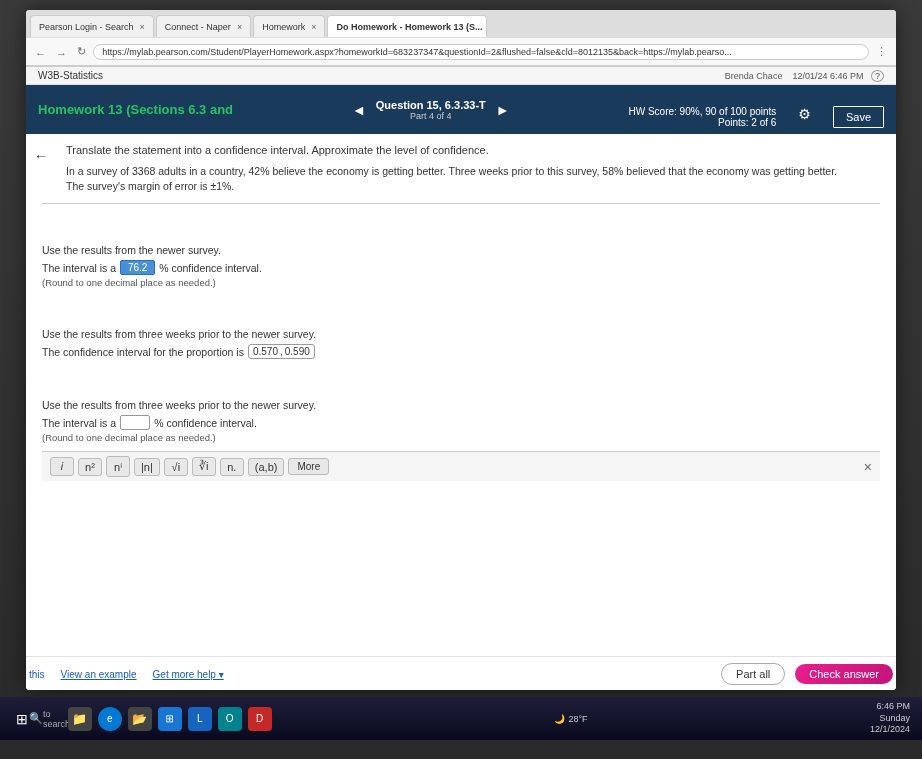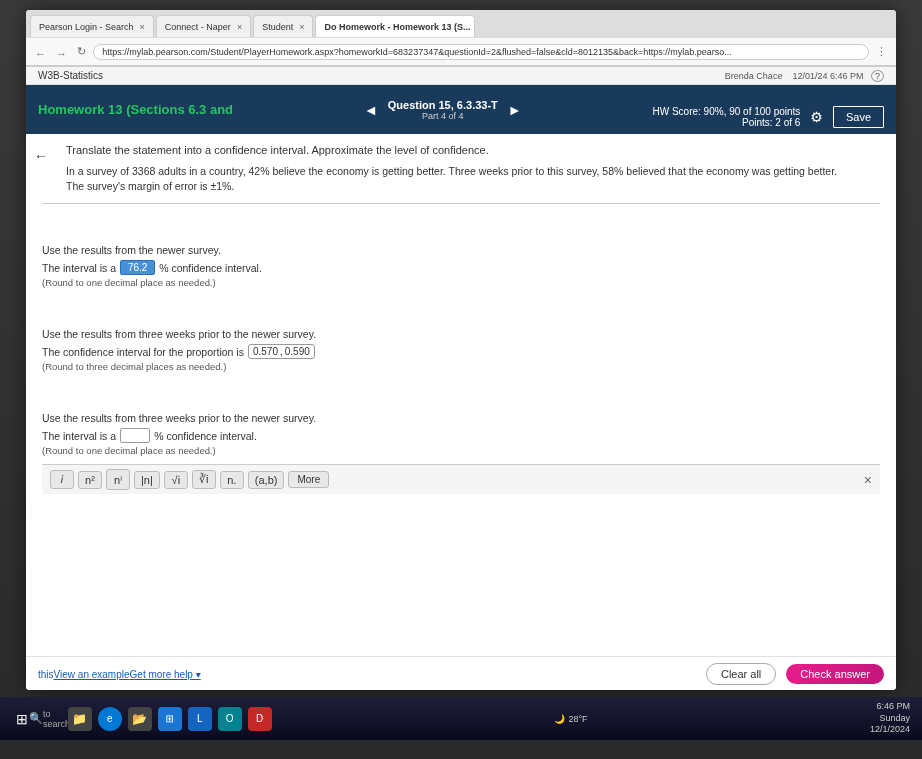--- a/index.html
+++ b/index.html
@@ -184,22 +184,21 @@
       background: none;
       border: none;
       color: #fff;
       font-size: 14px;
       cursor: pointer;
       padding: 2px 4px;
     }
 
     .score-section {
       display: flex;
-      align-items: center;
-      gap: 10px;
+      gap: 22px;
       font-size: 10px;
       color: #fff;
       margin-top: 15px;
     }
 
     .score-text {
       text-align: right;
     }
 
     .settings-icon {
@@ -357,22 +356,23 @@
       border: none;
       font-size: 14px;
       color: #666;
       cursor: pointer;
     }
 
     
     .footer-bar {
       display: flex;
       align-items: center;
-      padding: 6px 12px;
+      padding: 6px 3px;
       border-top: 1px solid #e0e0e0;
+      gap: 16px;
       background: #fff;
       font-size: 10px;
       color: #1a5cb8;
     }
 
     .footer-link {
       color: #1a5cb8;
       cursor: pointer;
       text-decoration: underline;
       font-size: 10px;
@@ -465,21 +465,21 @@
       <div class="tab-bar">
         <div class="tab">
           <span>Pearson Login - Search</span>
           <span class="tab-close">×</span>
         </div>
         <div class="tab">
           <span>Connect - Naper</span>
           <span class="tab-close">×</span>
         </div>
         <div class="tab">
-          <span>Student</span>
+          <span>Homework</span>
           <span class="tab-close">×</span>
         </div>
         <div class="tab active">
           <span>Do Homework - Homework 13 (S...</span>
 
         </div>
       </div>
 
       <div class="address-bar-row">
         <button class="nav-btn">←</button>
@@ -552,21 +552,20 @@
         <div class="sub-section">
           <div class="sub-label">Use the results from three weeks prior to the newer survey.</div>
           <div class="answer-line">
             <span>The confidence interval for the proportion is</span>
             <span class="confidence-interval-box">
               <span>0.570</span>
               <span>,</span>
               <span>0.590</span>
             </span>
           </div>
-          <div class="hint-text">(Round to three decimal places as needed.)</div>
         </div>
 
         <div class="sub-section">
           <div class="sub-label">Use the results from three weeks prior to the newer survey.</div>
           <div class="answer-line">
             <span>The interval is a</span>
             <span class="input-box-white">&nbsp;&nbsp;&nbsp;</span>
             <span>% confidence interval.</span>
           </div>
           <div class="hint-text">(Round to one decimal place as needed.)</div>
@@ -585,21 +584,21 @@
           <button class="close-toolbar-btn">×</button>
         </div>
 
       </div>
 
       <div class="footer-bar">
         <span>this</span>
         <span class="footer-link">View an example</span>
         <span class="footer-link">Get more help ▾</span>
         <div class="footer-right">
-          <button class="clear-all-btn">Clear all</button>
+          <button class="clear-all-btn">Part all</button>
           <button class="check-answer-btn">Check answer</button>
         </div>
       </div>
 
     </div>
   </div>
 
   <div class="taskbar-bottom">
     <button class="start-btn">⊞</button>
 

